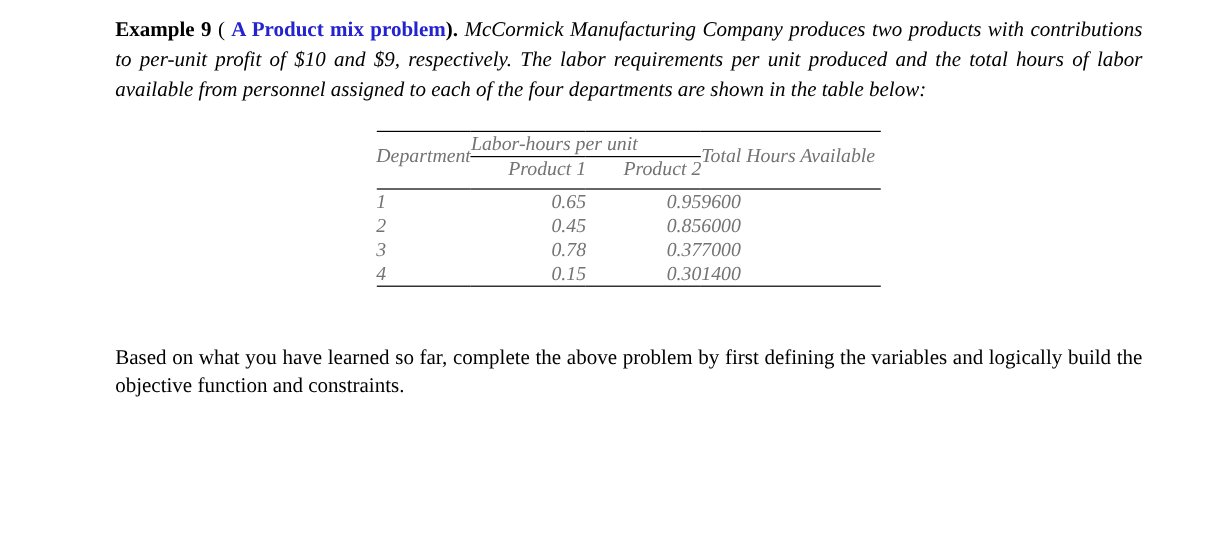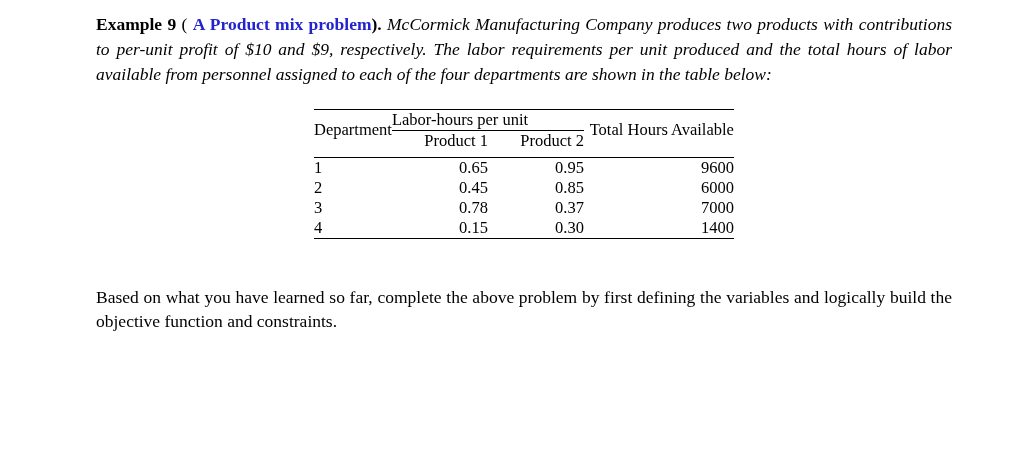--- a/index.html
+++ b/index.html
@@ -52,22 +52,23 @@
   }
 
   
   .table-wrap {
     margin-top: 22px;
     display: flex;
     justify-content: center;
   }
   table.data {
     border-collapse: collapse;
+    font-style: italic;
     font-size: 16.5px;
-    color: #000000;
+    color: #737373;
   }
   table.data td, table.data th {
     font-weight: normal;
     padding: 0;
   }
   .toprule td {
     border-top: 1.6px solid #000;
   }
   .botrule td {
     border-bottom: 1.6px solid #000;
@@ -82,21 +83,21 @@
   .c-dept {
     text-align: left;
     padding-right: 26px;
     padding-left: 4px;
   }
   .c-num {
     text-align: right;
     min-width: 96px;
   }
   .c-total {
-    text-align: right;
+    text-align: left;
     min-width: 150px;
   }
   .hdr-labor {
     text-align: left;
   }
   .spacer-row td {
     height: 6px;
   }
   .head-pad td {
     padding-top: 6px;

